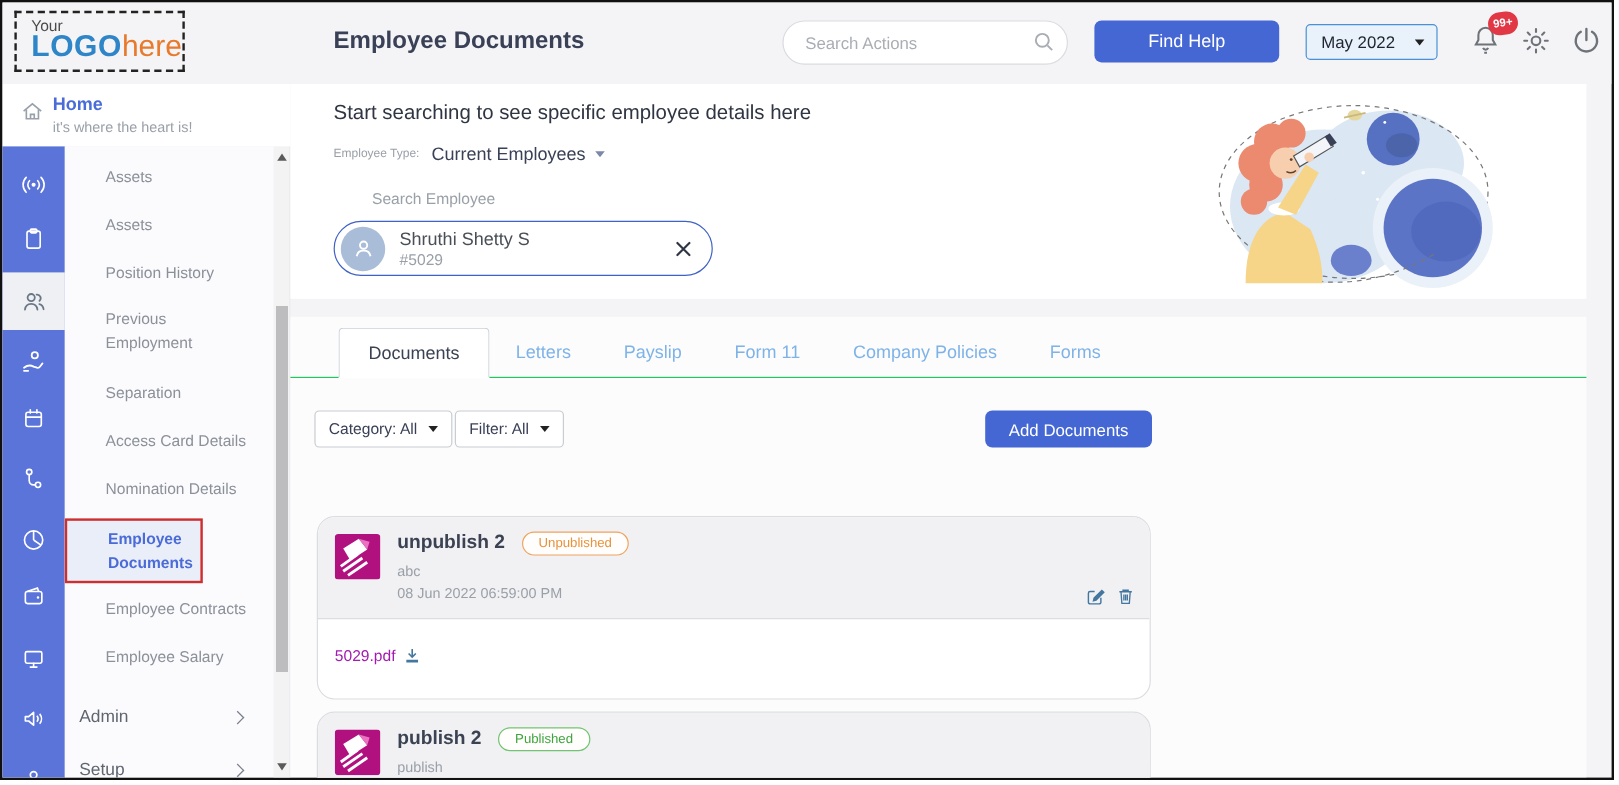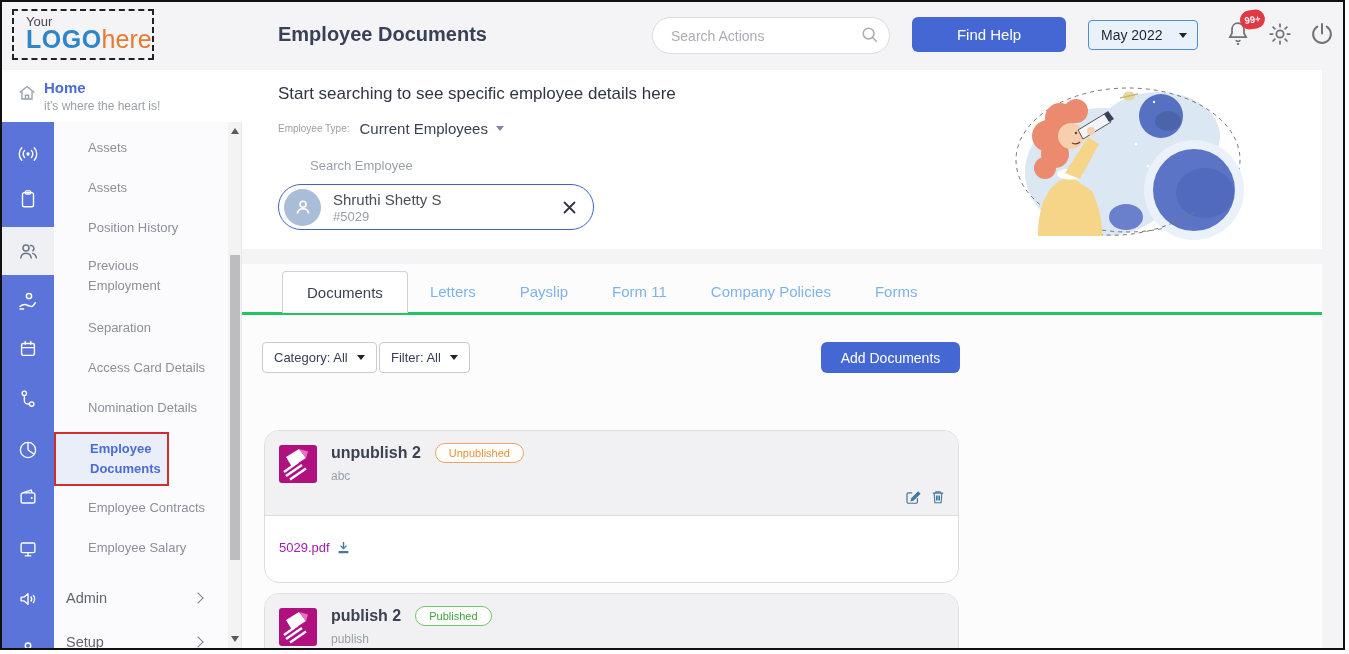--- a/index.html
+++ b/index.html
@@ -77,21 +77,21 @@
           border:1.6px solid #3f62c5; border-radius:24px; display:flex; align-items:center; }
   .chip-avatar { width:37px; height:37px; border-radius:50%; background:#a9bdd8; margin-left:5px;
                  display:flex; align-items:center; justify-content:center; flex:none; }
   .chip-text { margin-left:12px; }
   .chip-name { font-size:15px; color:#4a4f57; }
   .chip-id { font-size:13px; color:#9aa0a8; margin-top:1px; }
   .chip-close { margin-left:auto; margin-right:16px; cursor:pointer; display:flex; }
   .illustration { position:absolute; top:4px; right:62px; width:252px; height:172px; }
 
   .content { position:absolute; top:262px; left:240px; width:1080px; bottom:0; background:#fcfcfd; }
-  .tabbar { position:absolute; top:8px; left:0; right:0; height:43px; border-bottom:3px solid #22c55e;
+  .tabbar { position:absolute; top:8px; left:0; right:0; height:43px; border-bottom:1px solid #22c55e;
             display:flex; align-items:flex-end; padding-left:40px; }
   .tab { font-size:15px; color:#7fb3e8; padding:0 22px; height:42px; display:flex; align-items:center;
          cursor:pointer; }
   .tab.active { background:#fff; color:#3b4252; border:1px solid #ccd2d8; border-bottom:1px solid #fff;
                 border-radius:4px 4px 0 0; margin-bottom:-1px; padding:0 24px; }
   .filter-row { position:absolute; top:78px; left:20px; right:0; height:32px; }
   .dd-btn { position:absolute; top:0; height:31px; background:#fff; border:1px solid #c9ccd1;
             border-radius:4px; font-size:13px; color:#3a4157; display:flex; align-items:center;
             gap:9px; padding:0 11px; cursor:pointer; }
   .dd-category { left:0; }
@@ -377,20 +377,21 @@
               <line x1="5" y1="27" x2="19" y2="17"></line>
                 <line x1="7" y1="31" x2="23" y2="20"></line>
                 <line x1="11" y1="34.5" x2="27" y2="23.5"></line>
             </g>
           </svg>
           <div class="card-title-row">
             <span class="card-title">unpublish 2</span>
             <span class="pill pill-unpublished">Unpublished</span>
           </div>
           <div class="card-desc">abc</div>
+          <div class="card-time">08 Jun 2022 06:59:00 PM</div>
           <div class="card-actions">
             <span>
               <svg width="16" height="16" viewBox="0 0 20 20" fill="none" stroke="#44779f" stroke-width="1.5">
                 <path d="M15.5 11.5v4.5a1.8 1.8 0 01-1.8 1.8H4.3a1.8 1.8 0 01-1.8-1.8V6.6a1.8 1.8 0 011.8-1.8H9"></path>
                 <path d="M8.5 11.8l8-8 2 2-8 8-2.7.7z" fill="#44779f"></path>
               </svg>
             </span>
             <span>
               <svg width="16" height="16" viewBox="0 0 20 20" fill="none" stroke="#44779f" stroke-width="1.4">
                 <path d="M3.5 5.2h13"></path>

